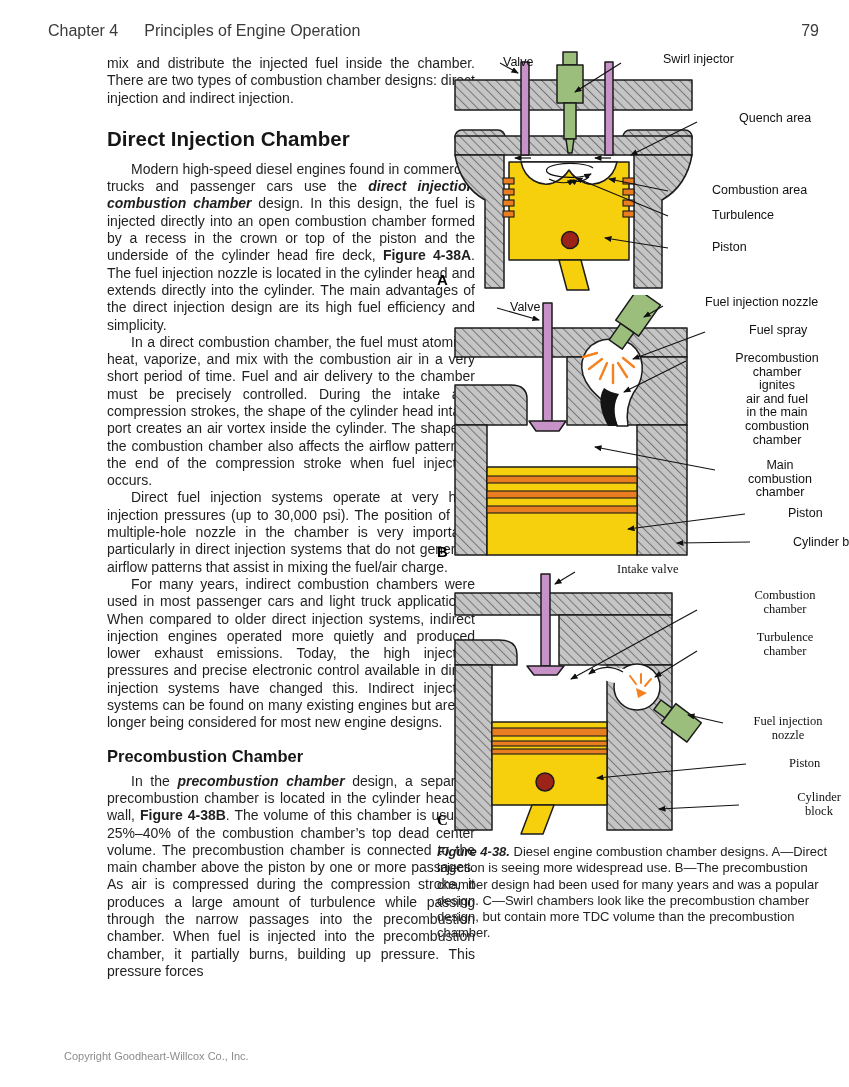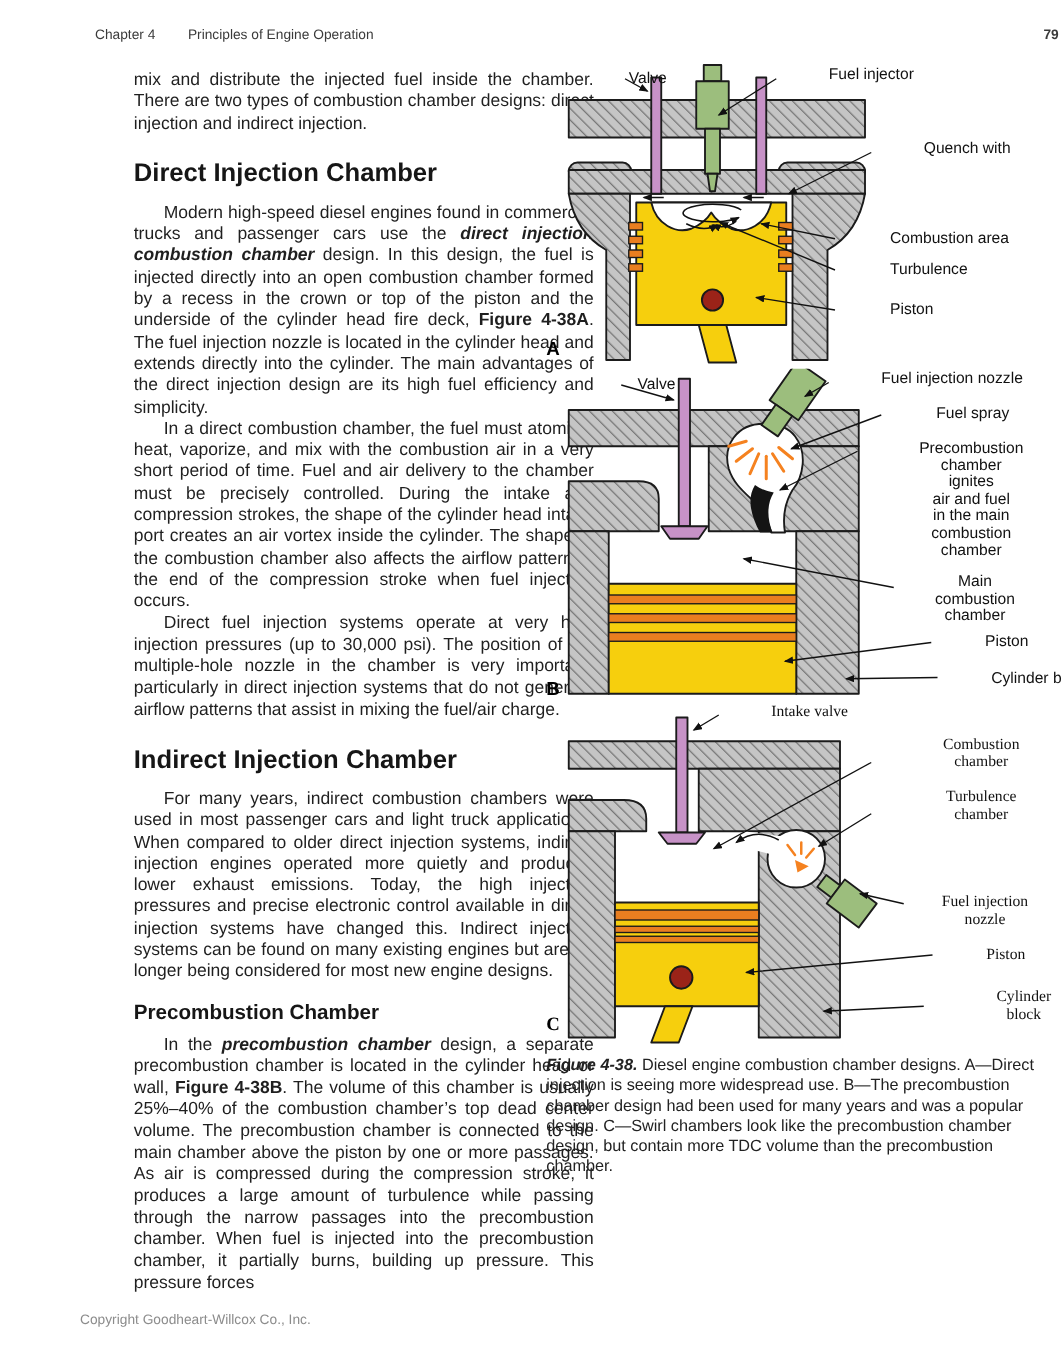--- a/index.html
+++ b/index.html
@@ -1,23 +1,23 @@
 <!DOCTYPE html>
 <html><head>
 <meta charset="utf-8">
 <style>
   html,body{margin:0;padding:0;}
   body{
     width:849px;height:1087px;position:relative;background:#ffffff;
     font-family:"Liberation Sans",sans-serif;color:#1f1f1f;overflow:hidden;
     -webkit-font-smoothing:antialiased;
   }
-  .page-header{position:absolute;left:76px;top:22px;width:771px;font-size:11px;color:#3a3a3a;}
+  .page-header{position:absolute;left:48px;top:22px;width:771px;font-size:16px;color:#3a3a3a;}
   .page-header .chapter{margin-right:26px;}
-  .page-header .pageno{float:right;font-weight:bold;}
+  .page-header .pageno{float:right;}
   .left-col{
     position:absolute;left:64px;top:55px;width:368px;
     font-size:14px;line-height:17.3px;text-align:justify;margin-left:43px;
   }
   .left-col p{margin:0;}
   .left-col p.indent{text-indent:24px;}
   .left-col h2{font-size:20.5px;line-height:1.12;margin:21px 0 10px;font-weight:bold;color:#161616;}
   .left-col h3{font-size:16.5px;line-height:1.15;margin:15px 0 7px;font-weight:bold;color:#161616;}
   .right-col{position:absolute;left:437px;top:50px;width:398px;}
   .diagram{position:relative;width:398px;}
@@ -47,21 +47,20 @@
   <span class="chapter">Chapter 4</span><span>Principles of Engine Operation</span>
   <span class="pageno">79</span>
 </div>
 
 <div class="left-col">
     <p><span>mix and distribute the injected fuel inside the chamber. There are two types of combustion chamber designs: direct injection and indirect injection.</span></p>
     <h2><span>Direct Injection Chamber</span></h2>
     <p class="indent"><span>Modern high-speed diesel engines found in commercial trucks and passenger cars use the </span><span style="font-weight: bold; font-style: italic;">direct injection combustion chamber</span><span> design. In this design, the fuel is injected directly into an open combustion chamber formed by a recess in the crown or top of the piston and the underside of the cylinder head fire deck, </span><span style="font-weight: bold;">Figure 4-38A</span><span>. The fuel injection nozzle is located in the cylinder head and extends directly into the cylinder. The main advantages of the direct injection design are its high fuel efficiency and simplicity.</span></p>
     <p class="indent"><span>In a direct combustion chamber, the fuel must atomize, heat, vaporize, and mix with the combustion air in a very short period of time. Fuel and air delivery to the chamber must be precisely controlled. During the intake and compression strokes, the shape of the cylinder head intake port creates an air vortex inside the cylinder. The shape of the combustion chamber also affects the airflow pattern at the end of the compression stroke when fuel injection occurs.</span></p>
     <p class="indent"><span>Direct fuel injection systems operate at very high injection pressures (up to 30,000 psi). The position of the multiple-hole nozzle in the chamber is very important, particularly in direct injection systems that do not generate airflow patterns that assist in mixing the fuel/air charge.</span></p>
-    <h2><span>Indirect Injection Chamber</span></h2>
     <p class="indent"><span>For many years, indirect combustion chambers were used in most passenger cars and light truck applications. When compared to older direct injection systems, indirect injection engines operated more quietly and produced lower exhaust emissions. Today, the high injection pressures and precise electronic control available in direct injection systems have changed this. Indirect injection systems can be found on many existing engines but are no longer being considered for most new engine designs.</span></p>
     <h3><span>Precombustion Chamber</span></h3>
     <p class="indent"><span>In the </span><span style="font-weight: bold; font-style: italic;">precombustion chamber</span><span> design, a separate precombustion chamber is located in the cylinder head or wall, </span><span style="font-weight: bold;">Figure 4-38B</span><span>. The volume of this chamber is usually 25%–40% of the combustion chamber’s top dead center volume. The precombustion chamber is connected to the main chamber above the piston by one or more passages. As air is compressed during the compression stroke, it produces a large amount of turbulence while passing through the narrow passages into the precombustion chamber. When fuel is injected into the precombustion chamber, it partially burns, building up pressure. This pressure forces</span></p>
   </div>
 
 <div class="right-col">
 
   <div class="diagram" id="diagram-a">
     <svg width="398" height="245" viewBox="0 0 398 245">
       <defs>
@@ -115,22 +114,22 @@
       <g stroke="#111" stroke-width="1.1">
         <line x1="63" y1="13" x2="81" y2="23" marker-end="url(#mA)"></line>
         <line x1="184" y1="13" x2="138" y2="42" marker-end="url(#mA)"></line>
         <line x1="260" y1="72" x2="194" y2="105" marker-end="url(#mA)"></line>
         <line x1="231" y1="141" x2="172" y2="129" marker-end="url(#mA)"></line>
         <line x1="231" y1="166" x2="139" y2="128" marker-end="url(#mA)"></line>
         <line x1="231" y1="198" x2="168" y2="188" marker-end="url(#mA)"></line>
       </g>
     </svg>
     <div class="dlabel" style="left:26px;top:6px">Valve</div>
-    <div class="dlabel" style="left:186px;top:3px">Fuel injector</div>
-    <div class="dlabel" style="left:262px;top:62px">Quench with</div>
+    <div class="dlabel" style="left:186px;top:3px">Swirl injector</div>
+    <div class="dlabel" style="left:262px;top:62px">Quench area</div>
     <div class="dlabel" style="left:235px;top:134px">Combustion area</div>
     <div class="dlabel" style="left:235px;top:159px">Turbulence</div>
     <div class="dlabel" style="left:235px;top:191px">Piston</div>
     <div class="dletter" style="left:0px;top:221px">A</div>
   </div>
 
   <div class="diagram" id="diagram-b">
     <svg width="398" height="265" viewBox="0 0 398 265">
       <defs>
         <pattern id="hB" width="6.5" height="6.5" patternUnits="userSpaceOnUse" patternTransform="rotate(-45)">

